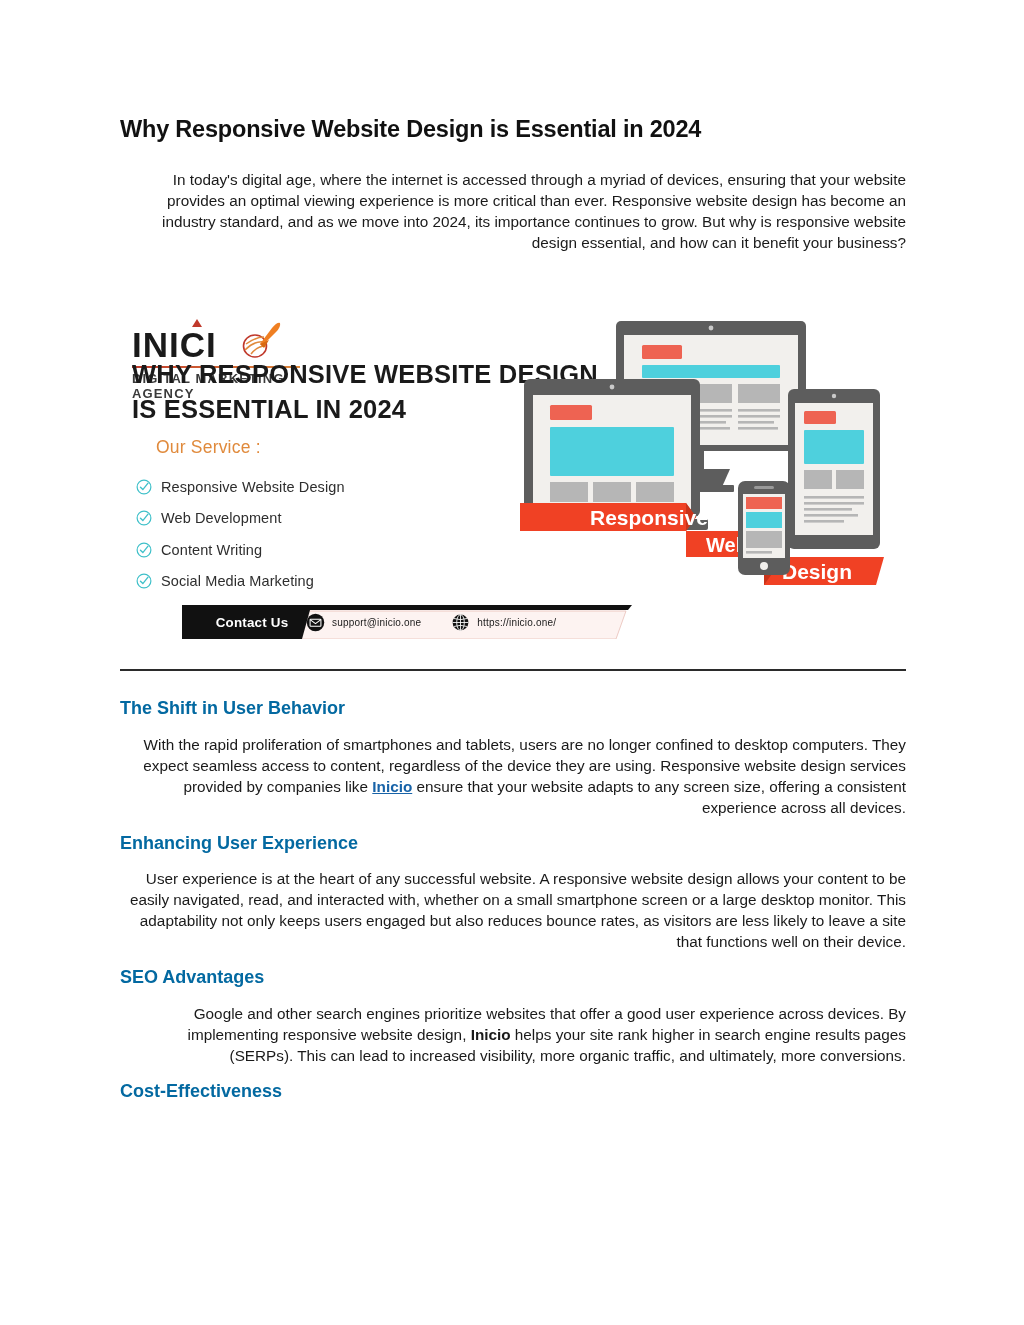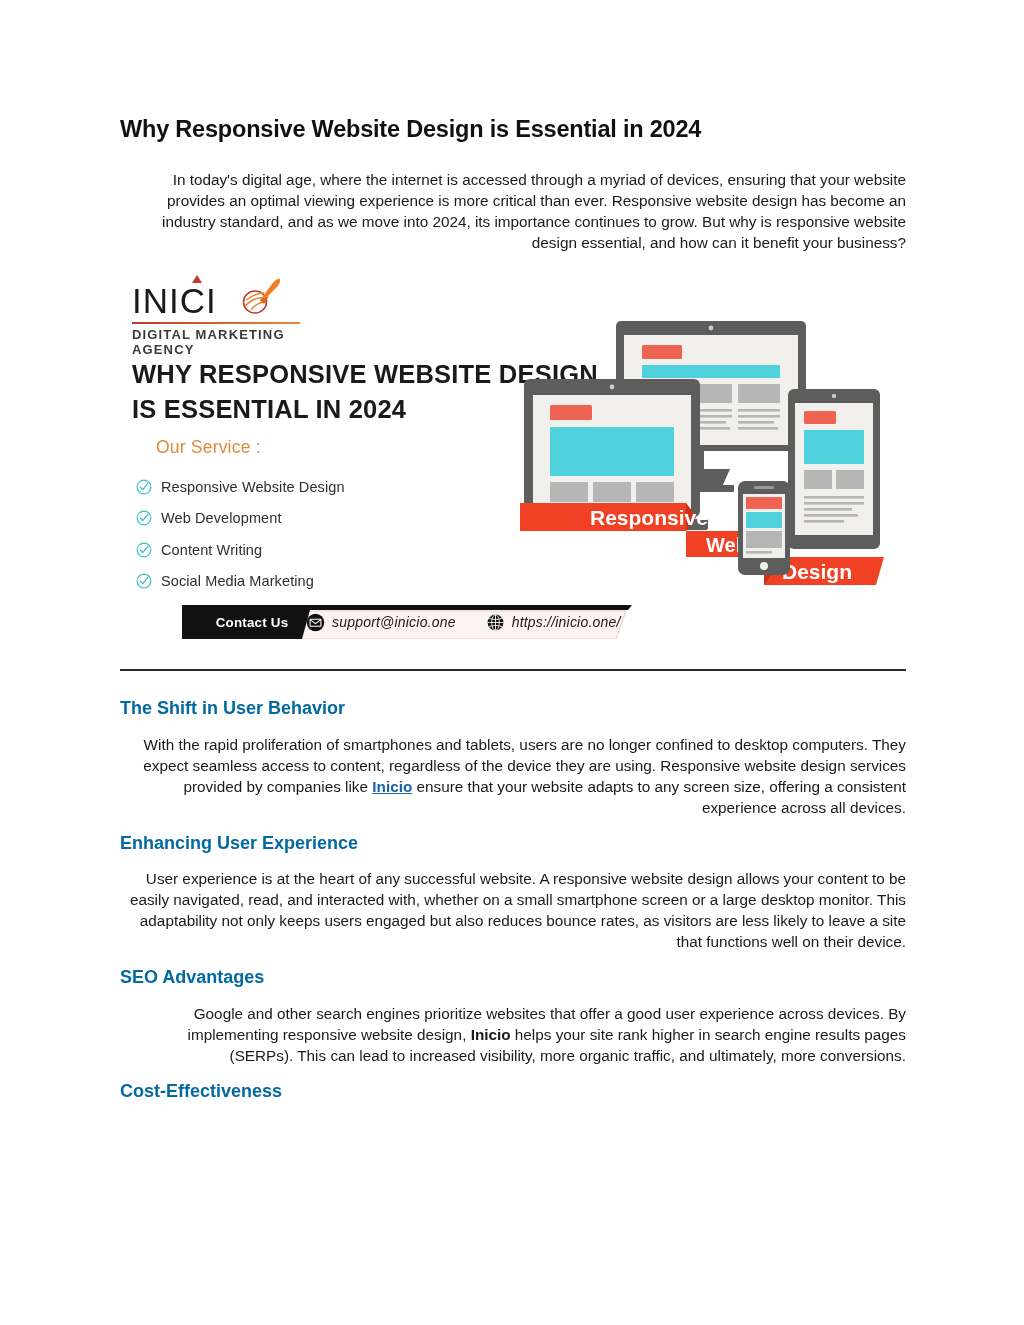--- a/index.html
+++ b/index.html
@@ -80,25 +80,26 @@
   .logo-block {
     position: absolute;
     left: 12px;
     top: 8px;
     width: 175px;
   }
   .logo-wordmark {
     position: relative;
     font-family: "Liberation Sans", sans-serif;
     font-size: 35px;
-    font-weight: normal;
+    font-weight: bold;
     letter-spacing: 1px;
     color: #1a1a1a;
     line-height: 1;
     display: inline-block;
+    margin-top: 44px;
   }
   .logo-caret {
     position: absolute;
     left: 60px;
     top: -8px;
     width: 0; height: 0;
     border-left: 5px solid transparent;
     border-right: 5px solid transparent;
     border-bottom: 8px solid #c0392b;
   }
@@ -202,23 +203,22 @@
     font-size: 13.4px;
     font-weight: bold;
     letter-spacing: 0.2px;
     padding-left: 16px;
     box-sizing: border-box;
   }
   .contact-item {
     display: flex;
     align-items: center;
     color: #1a1a1a;
-    font-size: 14px;
+    font-size: 10px;
     letter-spacing: 0.2px;
-    font-style: italic;
   }
   .contact-item .ci-icon {
     width: 19px; height: 19px;
     margin-right: 7px;
     flex: 0 0 19px;
   }
   .contact-gap { width: 30px; }
 </style>
 </head>
 <body>

